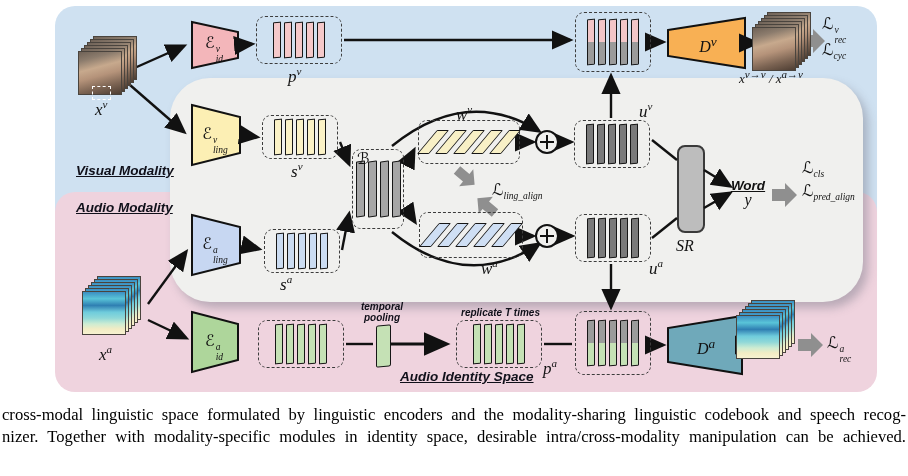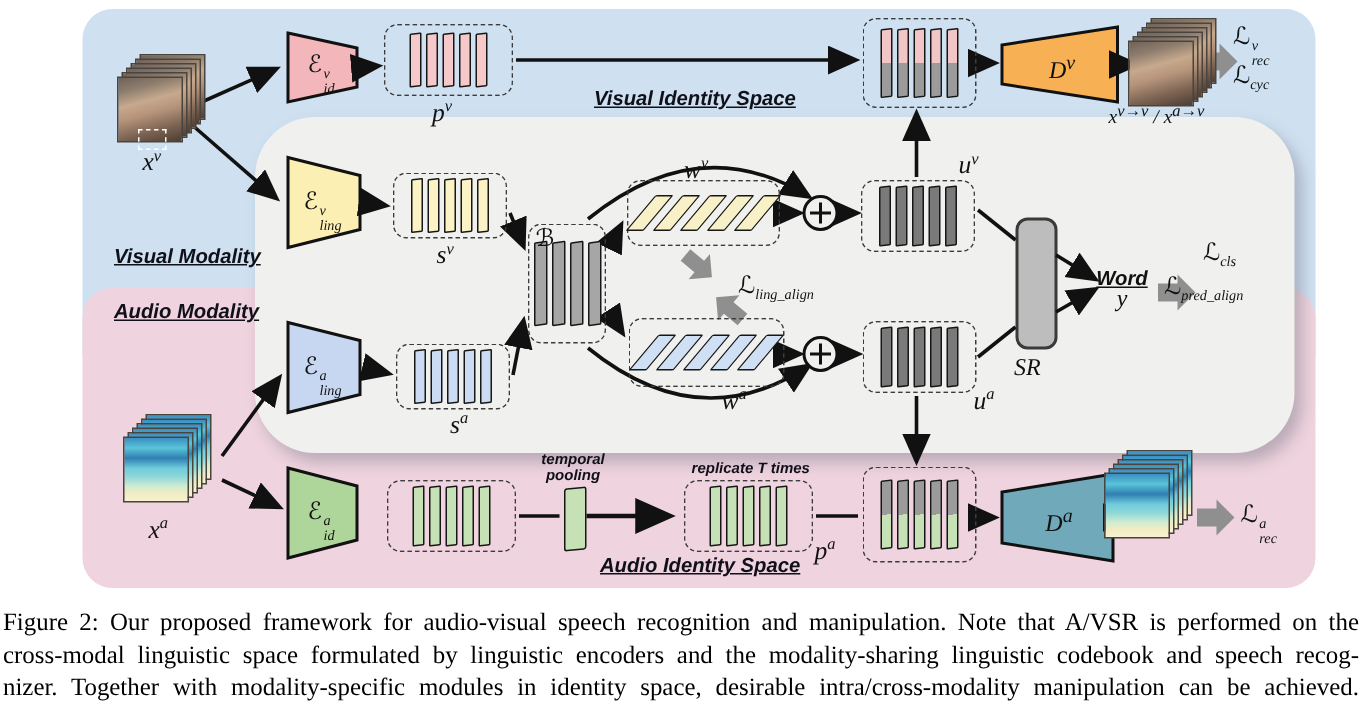--- a/index.html
+++ b/index.html
@@ -280,21 +280,21 @@
         <span>a</span>
         <span>id</span>
       </span></div>
   <div class="node-lbl" style="left:690px;top:34px;width:36px;"><span style="font-style:italic">D</span><sup>v</sup></div>
   <div class="node-lbl" style="left:688px;top:336px;width:36px;"><span style="font-style:italic">D</span><sup>a</sup></div>
 
   <div class="lbl" style="left:95px;top:99px;"><span>x</span><sup>v</sup></div>
   <div class="lbl" style="left:99px;top:344px;"><span>x</span><sup>a</sup></div>
   <div class="lbl" style="left:288px;top:66px;"><span>p</span><sup>v</sup></div>
   <div class="lbl" style="left:291px;top:161px;"><span>s</span><sup>v</sup></div>
-  <div class="lbl" style="left:300px;top:274px;"><span>s</span><sup>a</sup></div>
+  <div class="lbl" style="left:280px;top:274px;"><span>s</span><sup>a</sup></div>
   <div class="lbl" style="left:357px;top:150px;z-index:8;"><span class="scr">ℬ</span></div>
   <div class="lbl" style="left:456px;top:104px;"><span>w</span><sup>v</sup></div>
   <div class="lbl" style="left:462px;top:258px;margin-left:19px;"><span>w</span><sup>a</sup></div>
   <div class="lbl" style="left:639px;top:101px;"><span>u</span><sup>v</sup></div>
   <div class="lbl" style="left:649px;top:258px;"><span>u</span><sup>a</sup></div>
   <div class="lbl" style="left:543px;top:358px;"><span>p</span><sup>a</sup></div>
   <div class="lbl" style="left:676px;top:238px;font-size:16px;"><span>SR</span></div>
 
   <div class="word" style="left:726px;top:178px;width:44px;">
     <span class="w">Word</span>
@@ -302,35 +302,33 @@
   </div>
 
   <div class="out" style="left:716px;top:68px;width:110px;text-align:center;"><span>x</span><sup>v→v</sup><span> / </span><span>x</span><sup>a→v</sup></div>
 
   <div class="loss" style="left:822px;top:14px;"><span class="scr">ℒ</span><span class="ss">
         <span>v</span>
         <span>rec</span>
       </span></div>
   <div class="loss" style="left:822px;top:40px;"><span class="scr">ℒ</span><sub>cyc</sub></div>
   <div class="loss" style="left:802px;top:158px;"><span class="scr">ℒ</span><sub>cls</sub></div>
-  <div class="loss" style="left:776px;top:181px;text-align:center;"><span class="scr">ℒ</span><sub>pred_align</sub></div>
+  <div class="loss" style="left:802px;top:181px;text-align:center;"><span class="scr">ℒ</span><sub>pred_align</sub></div>
   <div class="loss" style="left:492px;top:180px;"><span class="scr">ℒ</span><sub>ling_align</sub></div>
   <div class="loss" style="left:827px;top:333px;"><span class="scr">ℒ</span><span class="ss">
         <span>a</span>
         <span>rec</span>
       </span></div>
 
   <div class="tag" style="left:76px;top:163px;">Visual Modality</div>
   <div class="tag" style="left:76px;top:200px;">Audio Modality</div>
-  <div class="tag" style="left:396px;top:58px;">Visual Identity Space</div>
   <div class="tag" style="left:400px;top:369px;">Audio Identity Space</div>
 
   <div class="small-note" style="left:352px;top:301px;width:60px;">temporal pooling</div>
   <div class="small-note" style="left:453px;top:307px;width:95px;">replicate T times</div>
 
   <div class="caption">
-    <div>Figure 2: Our proposed framework for audio-visual speech recognition and manipulation. Note that A/VSR is performed on the</div>
     <div>cross-modal linguistic space formulated by linguistic encoders and the modality-sharing linguistic codebook and speech recog-</div>
     <div>nizer. Together with modality-specific modules in identity space, desirable intra/cross-modality manipulation can be achieved.</div>
   </div>
 
 
 </div>
 
 </body></html>

